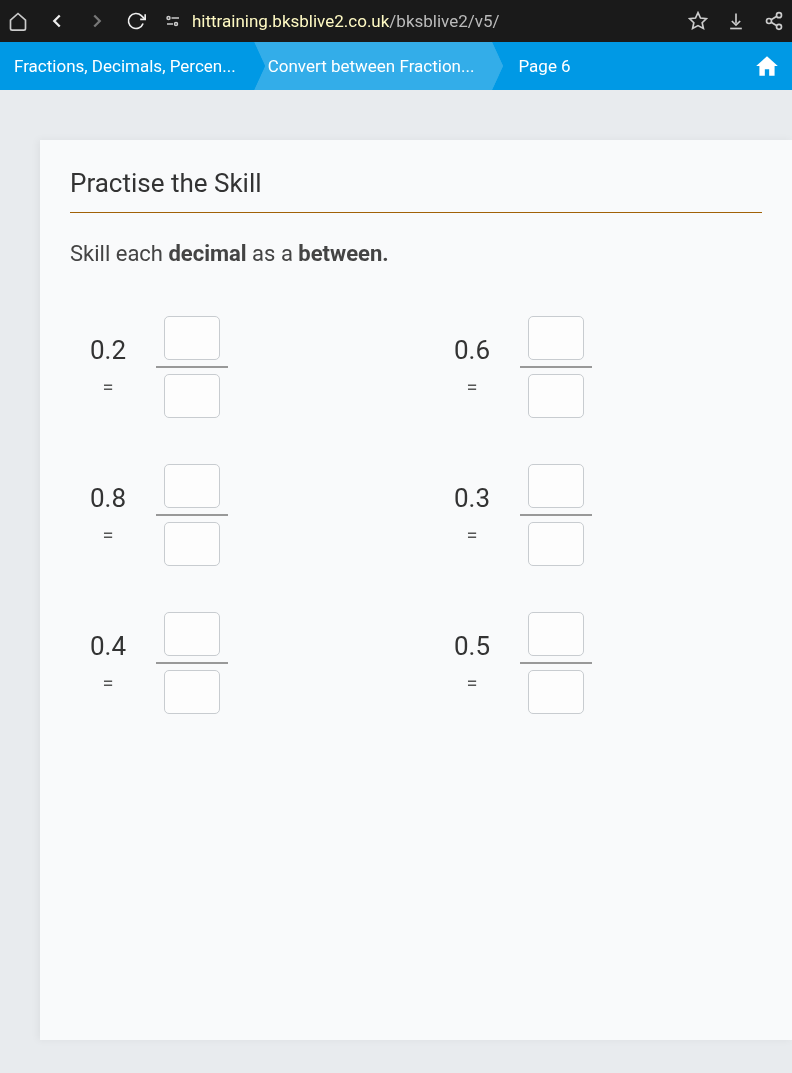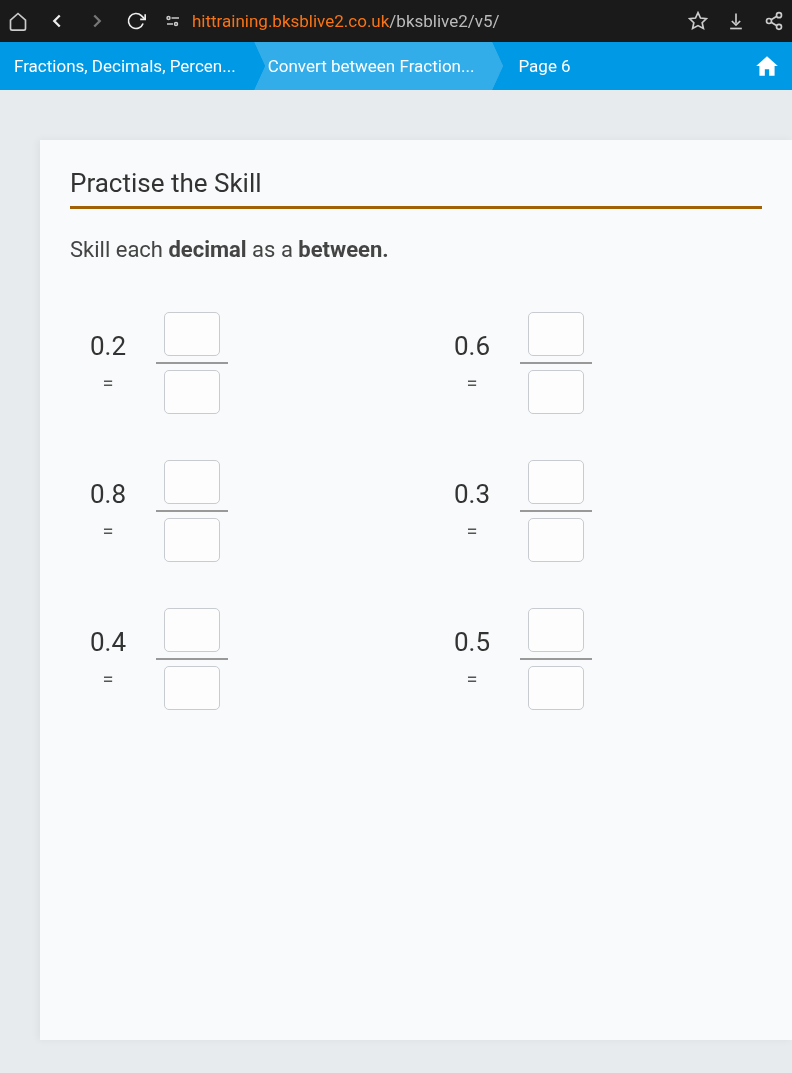--- a/index.html
+++ b/index.html
@@ -15,21 +15,21 @@
   height: 42px;
   display: flex;
   align-items: center;
   padding: 0 8px;
   gap: 18px;
   color: #ccc;
 }
 .browser-bar .icon { display: flex; align-items: center; justify-content: center; }
 .url-area { display: flex; align-items: center; gap: 10px; flex: 1; color: #aaa; font-size: 17px; }
 .url-text { color: #bbb; }
-.url-text .domain { color: #f97316; }
+.url-text .domain { color: #fef9c3; }
 .app-bar {
   background: #0099e5;
   height: 48px;
   display: flex;
   align-items: center;
   color: #fff;
   font-size: 17px;
   position: relative;
 }
 .crumb {
@@ -82,22 +82,22 @@
 .content-panel {
   background: #f9fafb;
   padding: 28px 30px 40px 30px;
   min-height: 900px;
   box-shadow: -2px 0 8px rgba(0,0,0,0.05);
 }
 .section-title {
   font-size: 26px;
   font-weight: 400;
   color: #333;
-  padding-bottom: 8px;
-  border-bottom: 3px solid #a16207;
+  padding-bottom: 14px;
+  border-bottom: 1px solid #a16207;
   margin-bottom: 28px;
 }
 .instruction {
   font-size: 22px;
   color: #444;
   margin-bottom: 50px;
 }
 .instruction b { font-weight: 700; }
 .problems {
   display: grid;

